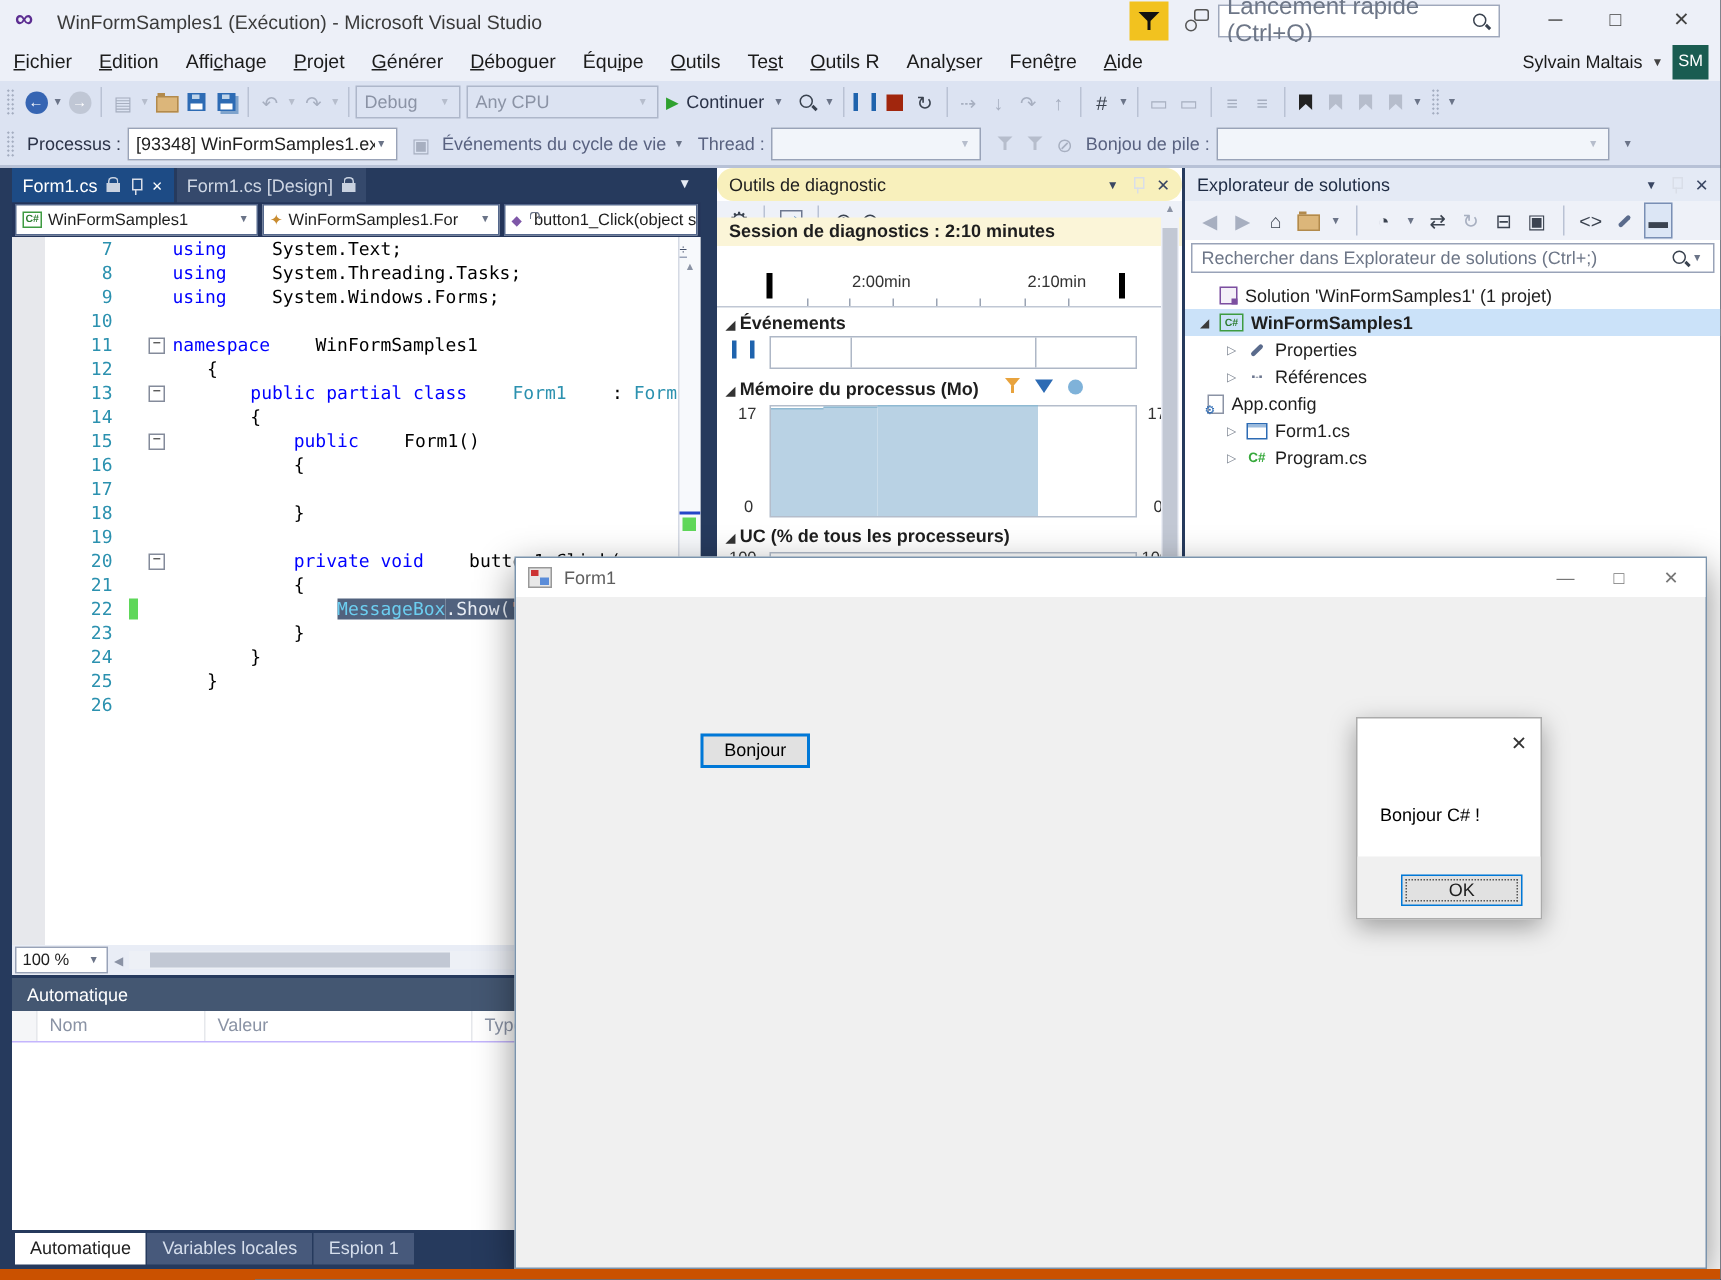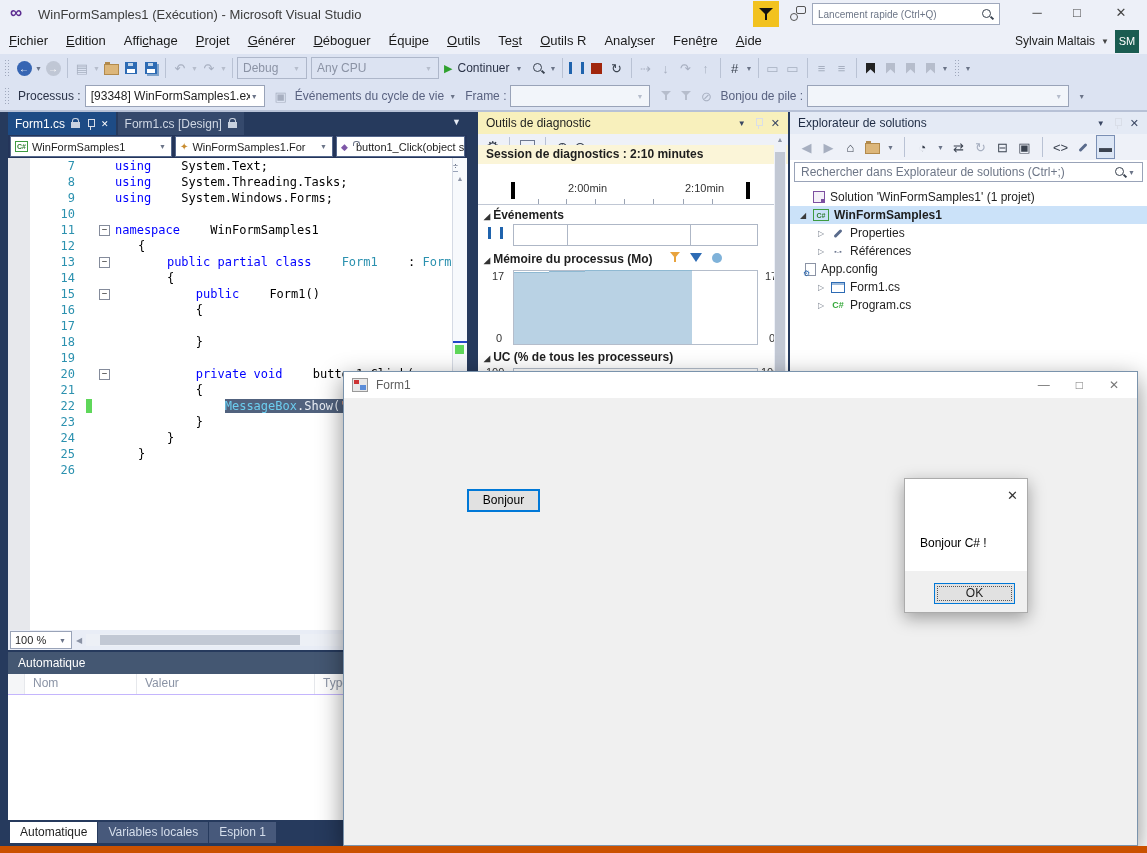--- a/index.html
+++ b/index.html
@@ -11,21 +11,21 @@
   .titlebar{left:0;top:0;width:1147px;height:28px;background:#EDF0F8;}
   .vslogo{position:absolute;left:10px;top:3px;font-size:17px;font-weight:bold;color:#5C2D91;}
   .title-text{position:absolute;left:38px;top:7px;font-size:13px;color:#3B3B3B;}
   .flagbtn{left:753px;top:1px;width:26px;height:26px;background:#F2C21F;display:flex;align-items:center;justify-content:center;}
   .funnel{position:relative;width:14px;height:14px;}
   .funnel::before{content:"";position:absolute;top:1px;left:0;border-left:7px solid transparent;border-right:7px solid transparent;border-top:7px solid #111;}
   .funnel::after{content:"";position:absolute;top:7px;left:6px;width:2px;height:6px;background:#111;}
   .fbico{left:789px;top:6px;width:17px;height:15px;position:absolute;}
   .fbico::before{content:"";position:absolute;left:1px;bottom:0;width:6px;height:6px;border:1px solid #555;border-radius:50%;}
   .fbico::after{content:"";position:absolute;right:0;top:0;width:8px;height:6px;border:1px solid #555;border-radius:2px;}
-  .quicklaunch{left:812px;top:3px;width:176px;height:20px;background:#fff;border:1px solid #9FA8BC;display:flex;align-items:center;padding:0 5px;color:#6D7687;font-size:10px;}
+  .quicklaunch{left:812px;top:3px;width:176px;height:20px;background:#fff;border:1px solid #9FA8BC;display:flex;align-items:center;padding:0 5px;color:#6D7687;font-size:16px;}
   .quicklaunch .ph{flex:1;}
   .magico{position:relative;width:13px;height:13px;display:inline-block;}
   .magico::before{content:"";position:absolute;left:1px;top:1px;width:7px;height:7px;border:1.5px solid #39424F;border-radius:50%;}
   .magico::after{content:"";position:absolute;left:9px;top:9px;width:4px;height:2px;background:#39424F;transform:rotate(45deg);}
   .winbtn{top:0;width:30px;height:26px;text-align:center;line-height:26px;color:#444;font-size:13px;}
 
   
   .menubar{left:0;top:28px;width:1147px;height:26px;background:#EDF0F8;display:flex;align-items:center;}
   .menu-item{padding:0 9px;line-height:26px;font-size:13px;color:#1B1B1B;cursor:default;}
   .menu-right{position:absolute;right:8px;top:28px;height:26px;display:flex;align-items:center;gap:6px;}
@@ -123,21 +123,21 @@
   .watch-cols{position:absolute;left:0;top:22px;width:100%;height:20px;background:#fff;border-bottom:1px solid #c4b5fd;display:flex;}
   .wgut{width:16px;border-right:1px solid #E6E8EC;background:#F5F6F8;}
   .wcol{padding:2px 8px;color:#8A93A5;font-size:12px;border-right:1px solid #E6E8EC;box-sizing:border-box;}
   .wcol:nth-child(2){width:112px;} .wcol:nth-child(3){width:178px;} .wcol:nth-child(4){flex:1;border-right:none;}
   .watch-tabs{left:10px;top:822px;height:21px;display:flex;gap:1px;}
   .wtab{padding:0 10px;line-height:21px;font-size:12px;background:#47597B;color:#D5DEEC;}
   .wtab.active{background:#fff;color:#1E1E1E;}
 
   
   .diag{left:478px;top:112px;width:310px;height:734px;background:#fff;}
-  .diag-title{position:absolute;left:0;top:0;width:100%;height:22px;background:#F8F0BC;display:flex;align-items:center;padding:0 8px;box-sizing:border-box;font-size:12px;color:#1E1E1E;}
+  .diag-title{position:absolute;left:0;top:0;width:100%;height:22px;background:#F8F0BC;display:flex;align-items:center;padding:0 8px;box-sizing:border-box;font-size:12px;color:#1E1E1E;border-radius:11px;}
   .ttl-icons{margin-left:auto;display:flex;align-items:center;gap:8px;}
   .ttl-dd{font-size:8px;color:#3A4763;}
   .ttl-x{font-size:11px;color:#3A4763;}
   .diag-tools{position:absolute;left:0;top:22px;width:100%;height:27px;background:#EEF1F8;border-bottom:1px solid #C9D0DD;display:flex;align-items:center;gap:6px;padding:0 8px;box-sizing:border-box;}
   .gear{font-size:15px;color:#3B4350;}
   .expico{width:13px;height:12px;border:1px solid #6E7890;position:relative;}
   .expico::after{content:"→";color:#2D6BB4;position:absolute;left:1px;top:-3px;font-size:11px;}
   .zpm{font-size:14px;color:#39424F;}
   .chartico{font-size:8px;color:#6E7890;letter-spacing:1px;}
   .diag-session{position:absolute;left:0;top:33px;width:100%;height:19px;background:#FBF5D8;font-weight:bold;font-size:12px;padding:2px 8px;box-sizing:border-box;}
@@ -342,21 +342,21 @@
   <div class="toolbar tb2 abs">
     <span class="grip"></span>
     <span class="tblabel">Processus :</span>
     <span class="wcombo" style="width:168px">
         <span style="flex:1;overflow:hidden;white-space:nowrap">[93348] WinFormSamples1.exe</span>
         <span class="dd">▼</span>
       </span>
     <span class="ico dis" style="margin-left:6px">▣</span>
     <span class="tblabel soft">Événements du cycle de vie</span>
     <span class="dd">▼</span>
-    <span class="tblabel soft" style="margin-left:8px">Frame :</span>
+    <span class="tblabel soft" style="margin-left:8px">Thread :</span>
     <span class="wcombo" style="width:128px;background:#F2F5FA">
         <span style="flex:1"></span>
         <span class="dd dis">▼</span>
       </span>
     <span class="ico" style="margin-left:6px">
         <span class="funnel-sm"></span>
       </span>
     <span class="ico">
         <span class="funnel-sm"></span>
       </span>

